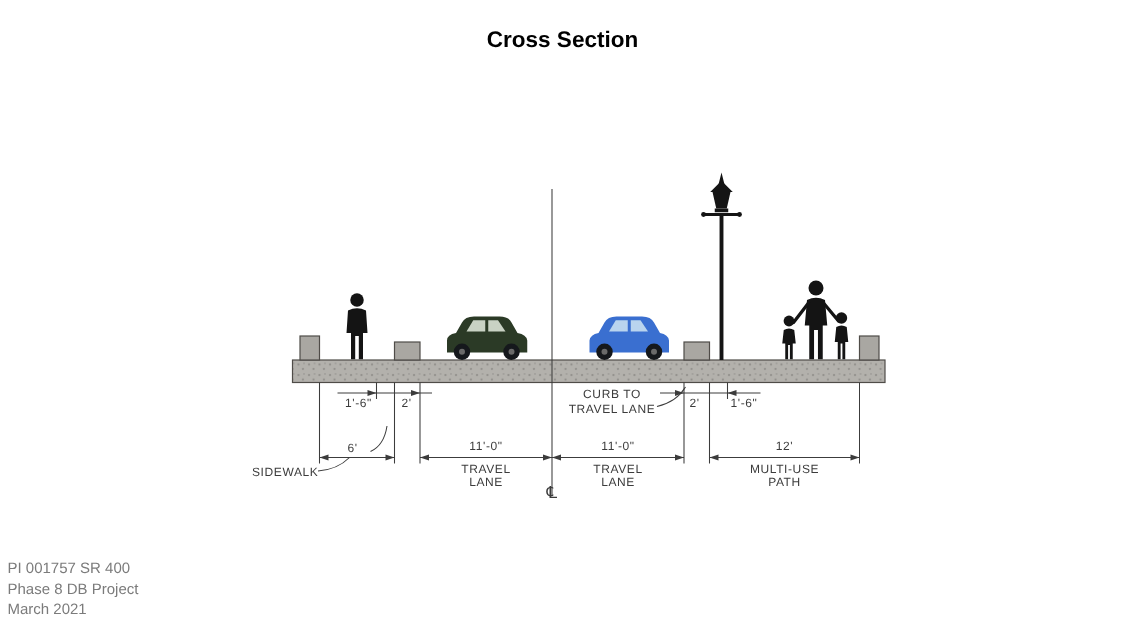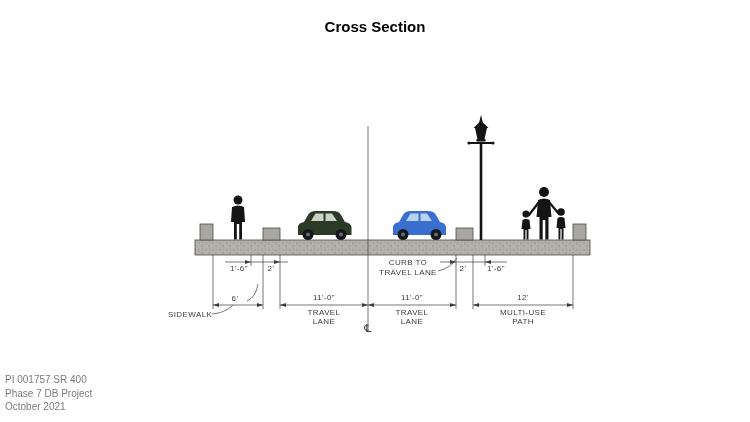--- a/index.html
+++ b/index.html
@@ -154,15 +154,15 @@
     <text x="213" y="224" class="cltext">℄</text>
 
     <text x="368" y="192">12'</text>
     <text x="368" y="207">MULTI-USE</text>
     <text x="368" y="216">PATH</text>
   </g>
 </svg>
 
 <footer class="footer">
   <div>PI 001757 SR 400</div>
-  <div>Phase 7 DB Project</div>
-  <div>October 2021</div>
+  <div>Phase 8 DB Project</div>
+  <div>March 2021</div>
 </footer>
 
 </body></html>

